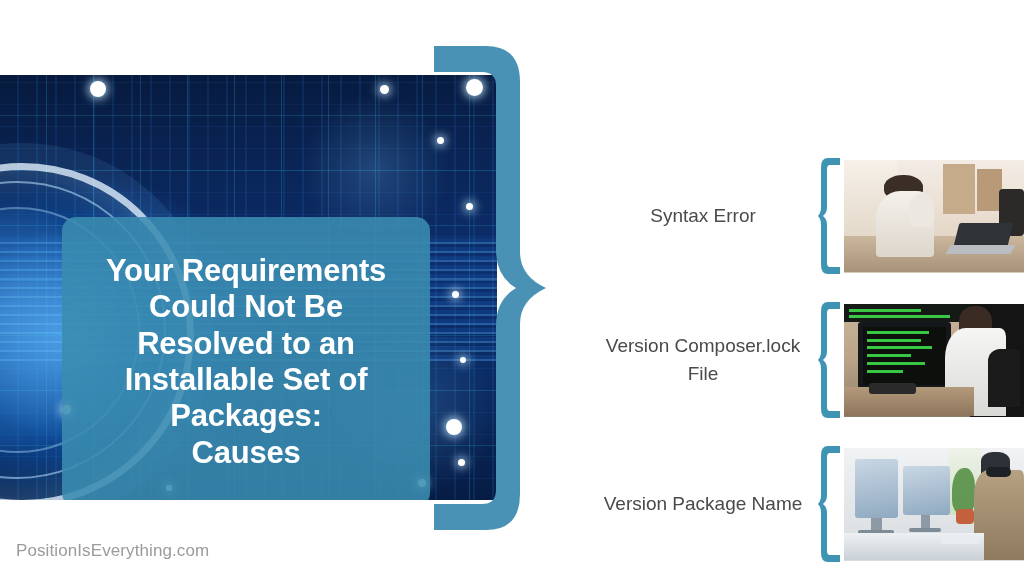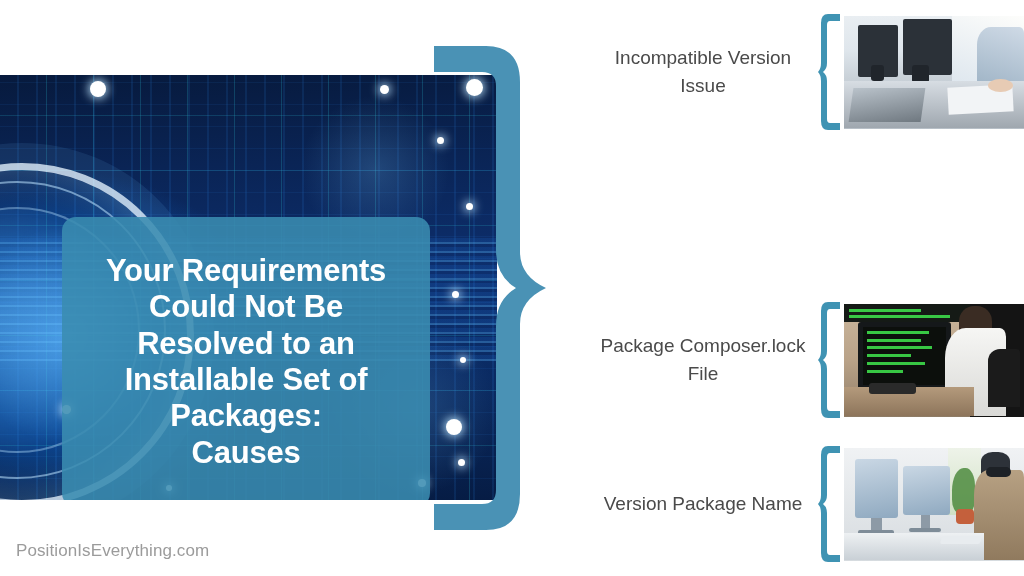--- a/index.html
+++ b/index.html
@@ -283,45 +283,45 @@
              L58 466
              Q72 466 72 452
              L72 288
              Q72 262 92 250
              Q72 238 72 212
              L72 48
              Q72 34 58 34
              L10 34 Z" fill="#4a92b5"></path>
   </svg>
 
-  <div class="list-row" style="top:0px;">
-    <div class="row-label">Incompatible Version Issue</div>
+
+  <div class="list-row" style="top:144px;">
+    <div class="row-label">Syntax Error</div>
     <svg class="row-brace" viewBox="0 0 24 122">
       <path d="M22 3 L10 3 Q3 3 3 12 L3 52 Q3 58 0 61 Q3 64 3 70 L3 110 Q3 119 10 119 L22 119
                L22 112 L12 112 Q9 112 9 108 L9 70 Q9 64 5 61 Q9 58 9 52 L9 14 Q9 10 12 10 L22 10 Z" fill="#3f93b3"></path>
     </svg>
     <div class="row-thumb">
-      <div class="thumb-art t1">
-        <div class="mon" style="left:8%;top:8%;width:22%;height:46%;"></div>
-        <div class="mon" style="left:33%;top:3%;width:27%;height:50%;"></div>
-        <div style="position:absolute;left:60%;top:0;width:40%;height:62%;background:linear-gradient(200deg,#fdfdfb,#dde6ee);"></div>
-        <div style="position:absolute;left:74%;top:10%;width:26%;height:52%;background:linear-gradient(200deg,#cfdae6,#9fb4c6);border-radius:30% 10% 0 0;"></div>
-        <div style="position:absolute;left:38%;top:44%;width:9%;height:16%;background:#20252b;border-radius:3px;"></div>
-        <div style="position:absolute;left:15%;top:44%;width:7%;height:14%;background:#20252b;border-radius:3px;"></div>
-        <div style="position:absolute;left:0;top:58%;width:100%;height:42%;background:linear-gradient(180deg,#d7dde3,#9fa7af);"></div>
-        <div style="position:absolute;left:4%;top:64%;width:40%;height:30%;background:linear-gradient(170deg,#b9c2ca,#6f7880);transform:skewX(-8deg);"></div>
-        <div style="position:absolute;left:58%;top:62%;width:36%;height:24%;background:#f2f4f6;transform:rotate(-3deg);"></div>
-        <div style="position:absolute;left:80%;top:56%;width:14%;height:12%;background:#e7cbb4;border-radius:50%;"></div>
+      <div class="thumb-art t2">
+        <div style="position:absolute;left:0;top:0;width:30%;height:70%;background:linear-gradient(180deg,#f6f0e8,#e3d8c9);"></div>
+        <div style="position:absolute;left:55%;top:4%;width:18%;height:44%;background:#c6ab8a;"></div>
+        <div style="position:absolute;left:74%;top:8%;width:14%;height:38%;background:#b89a78;"></div>
+        <div style="position:absolute;left:86%;top:26%;width:14%;height:42%;background:#2c2a28;border-radius:4px;"></div>
+        <div style="position:absolute;left:0;top:68%;width:100%;height:32%;background:linear-gradient(180deg,#cbb79e,#a8937a);"></div>
+        <div style="position:absolute;left:22%;top:14%;width:22%;height:22%;background:#3a2e26;border-radius:48% 48% 40% 40%;"></div>
+        <div style="position:absolute;left:18%;top:28%;width:32%;height:58%;background:linear-gradient(180deg,#f4f1ec,#ddd6cc);border-radius:42% 30% 6% 6%;"></div>
+        <div style="position:absolute;left:36%;top:30%;width:14%;height:30%;background:#ece7e0;border-radius:50% 50% 30% 30%;"></div>
+        <div style="position:absolute;left:62%;top:56%;width:30%;height:24%;background:#2f3338;transform:skewX(-14deg);border-radius:2px;"></div>
+        <div style="position:absolute;left:58%;top:76%;width:36%;height:8%;background:#b9bdc2;transform:skewX(-30deg);"></div>
       </div>
     </div>
   </div>
 
-
   <div class="list-row" style="top:288px;">
-    <div class="row-label">Package Composer.lock File</div>
+    <div class="row-label">Version Composer.lock File</div>
     <svg class="row-brace" viewBox="0 0 24 122">
       <path d="M22 3 L10 3 Q3 3 3 12 L3 52 Q3 58 0 61 Q3 64 3 70 L3 110 Q3 119 10 119 L22 119
                L22 112 L12 112 Q9 112 9 108 L9 70 Q9 64 5 61 Q9 58 9 52 L9 14 Q9 10 12 10 L22 10 Z" fill="#3f93b3"></path>
     </svg>
     <div class="row-thumb">
       <div class="thumb-art t3">
         <div style="position:absolute;left:0;top:0;width:100%;height:16%;background:#151a16;"></div>
         <div class="code-line" style="left:3%;top:5%;width:40%;"></div>
         <div class="code-line" style="left:3%;top:10%;width:56%;"></div>
         <div class="screen" style="left:8%;top:16%;width:46%;height:52%;"></div>

